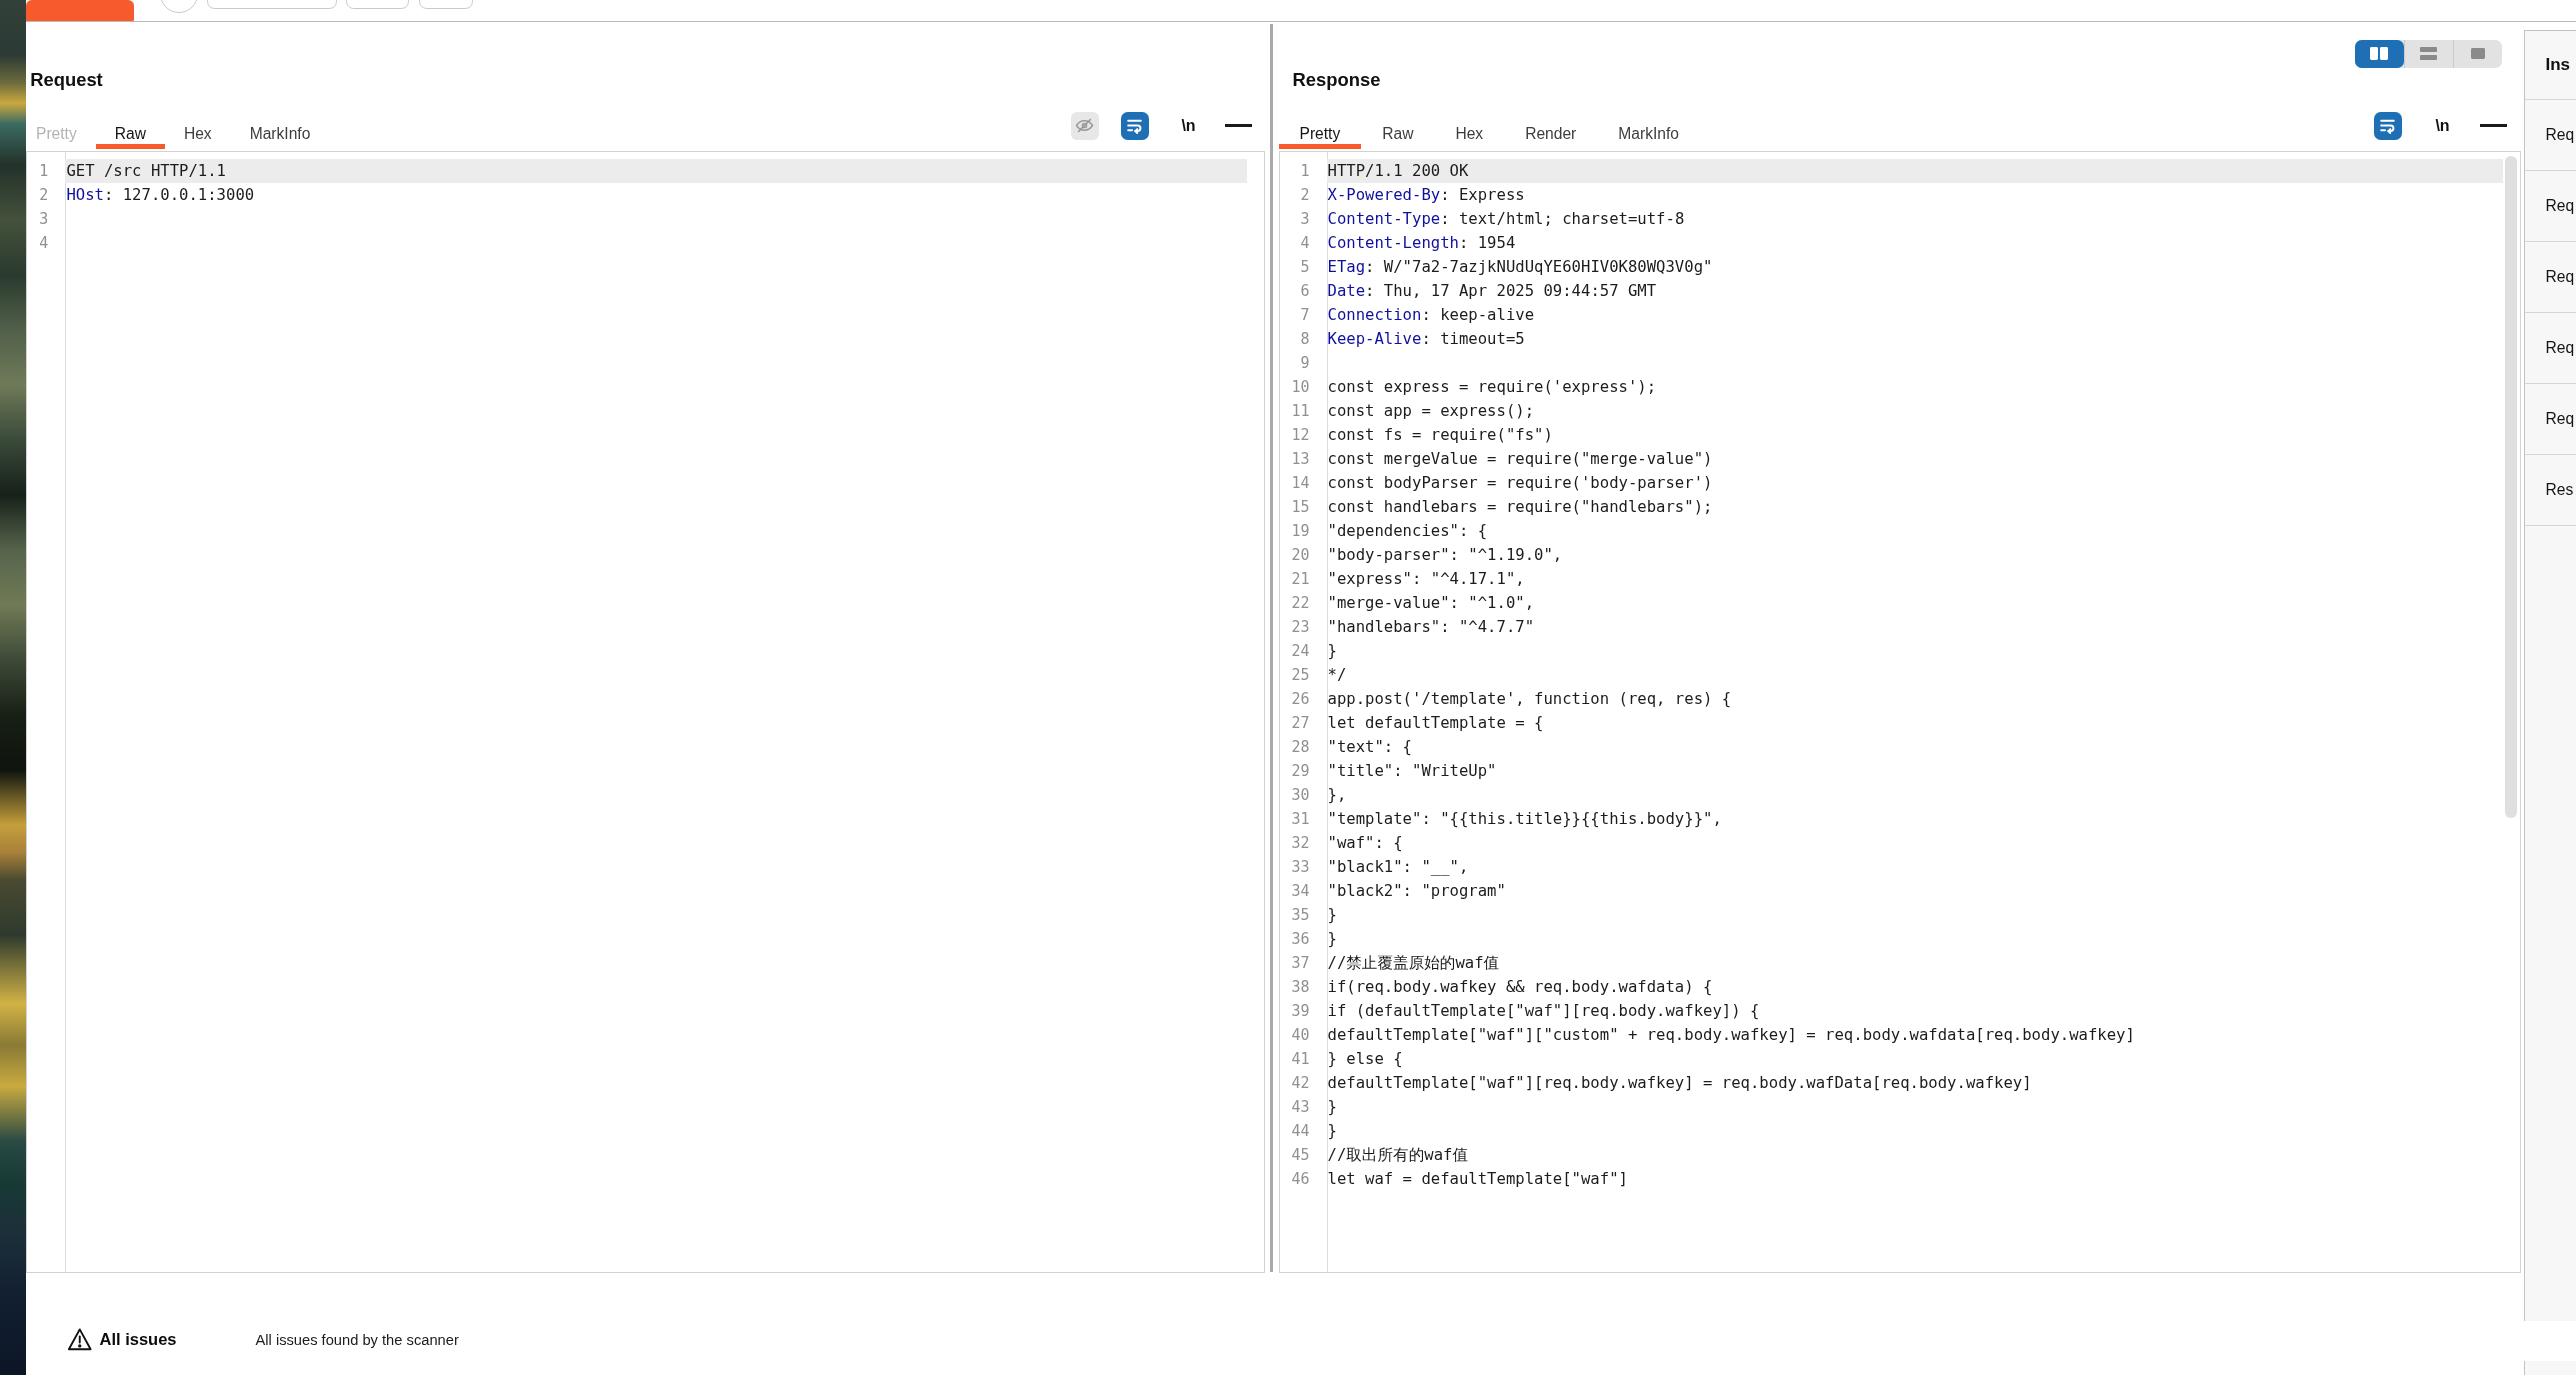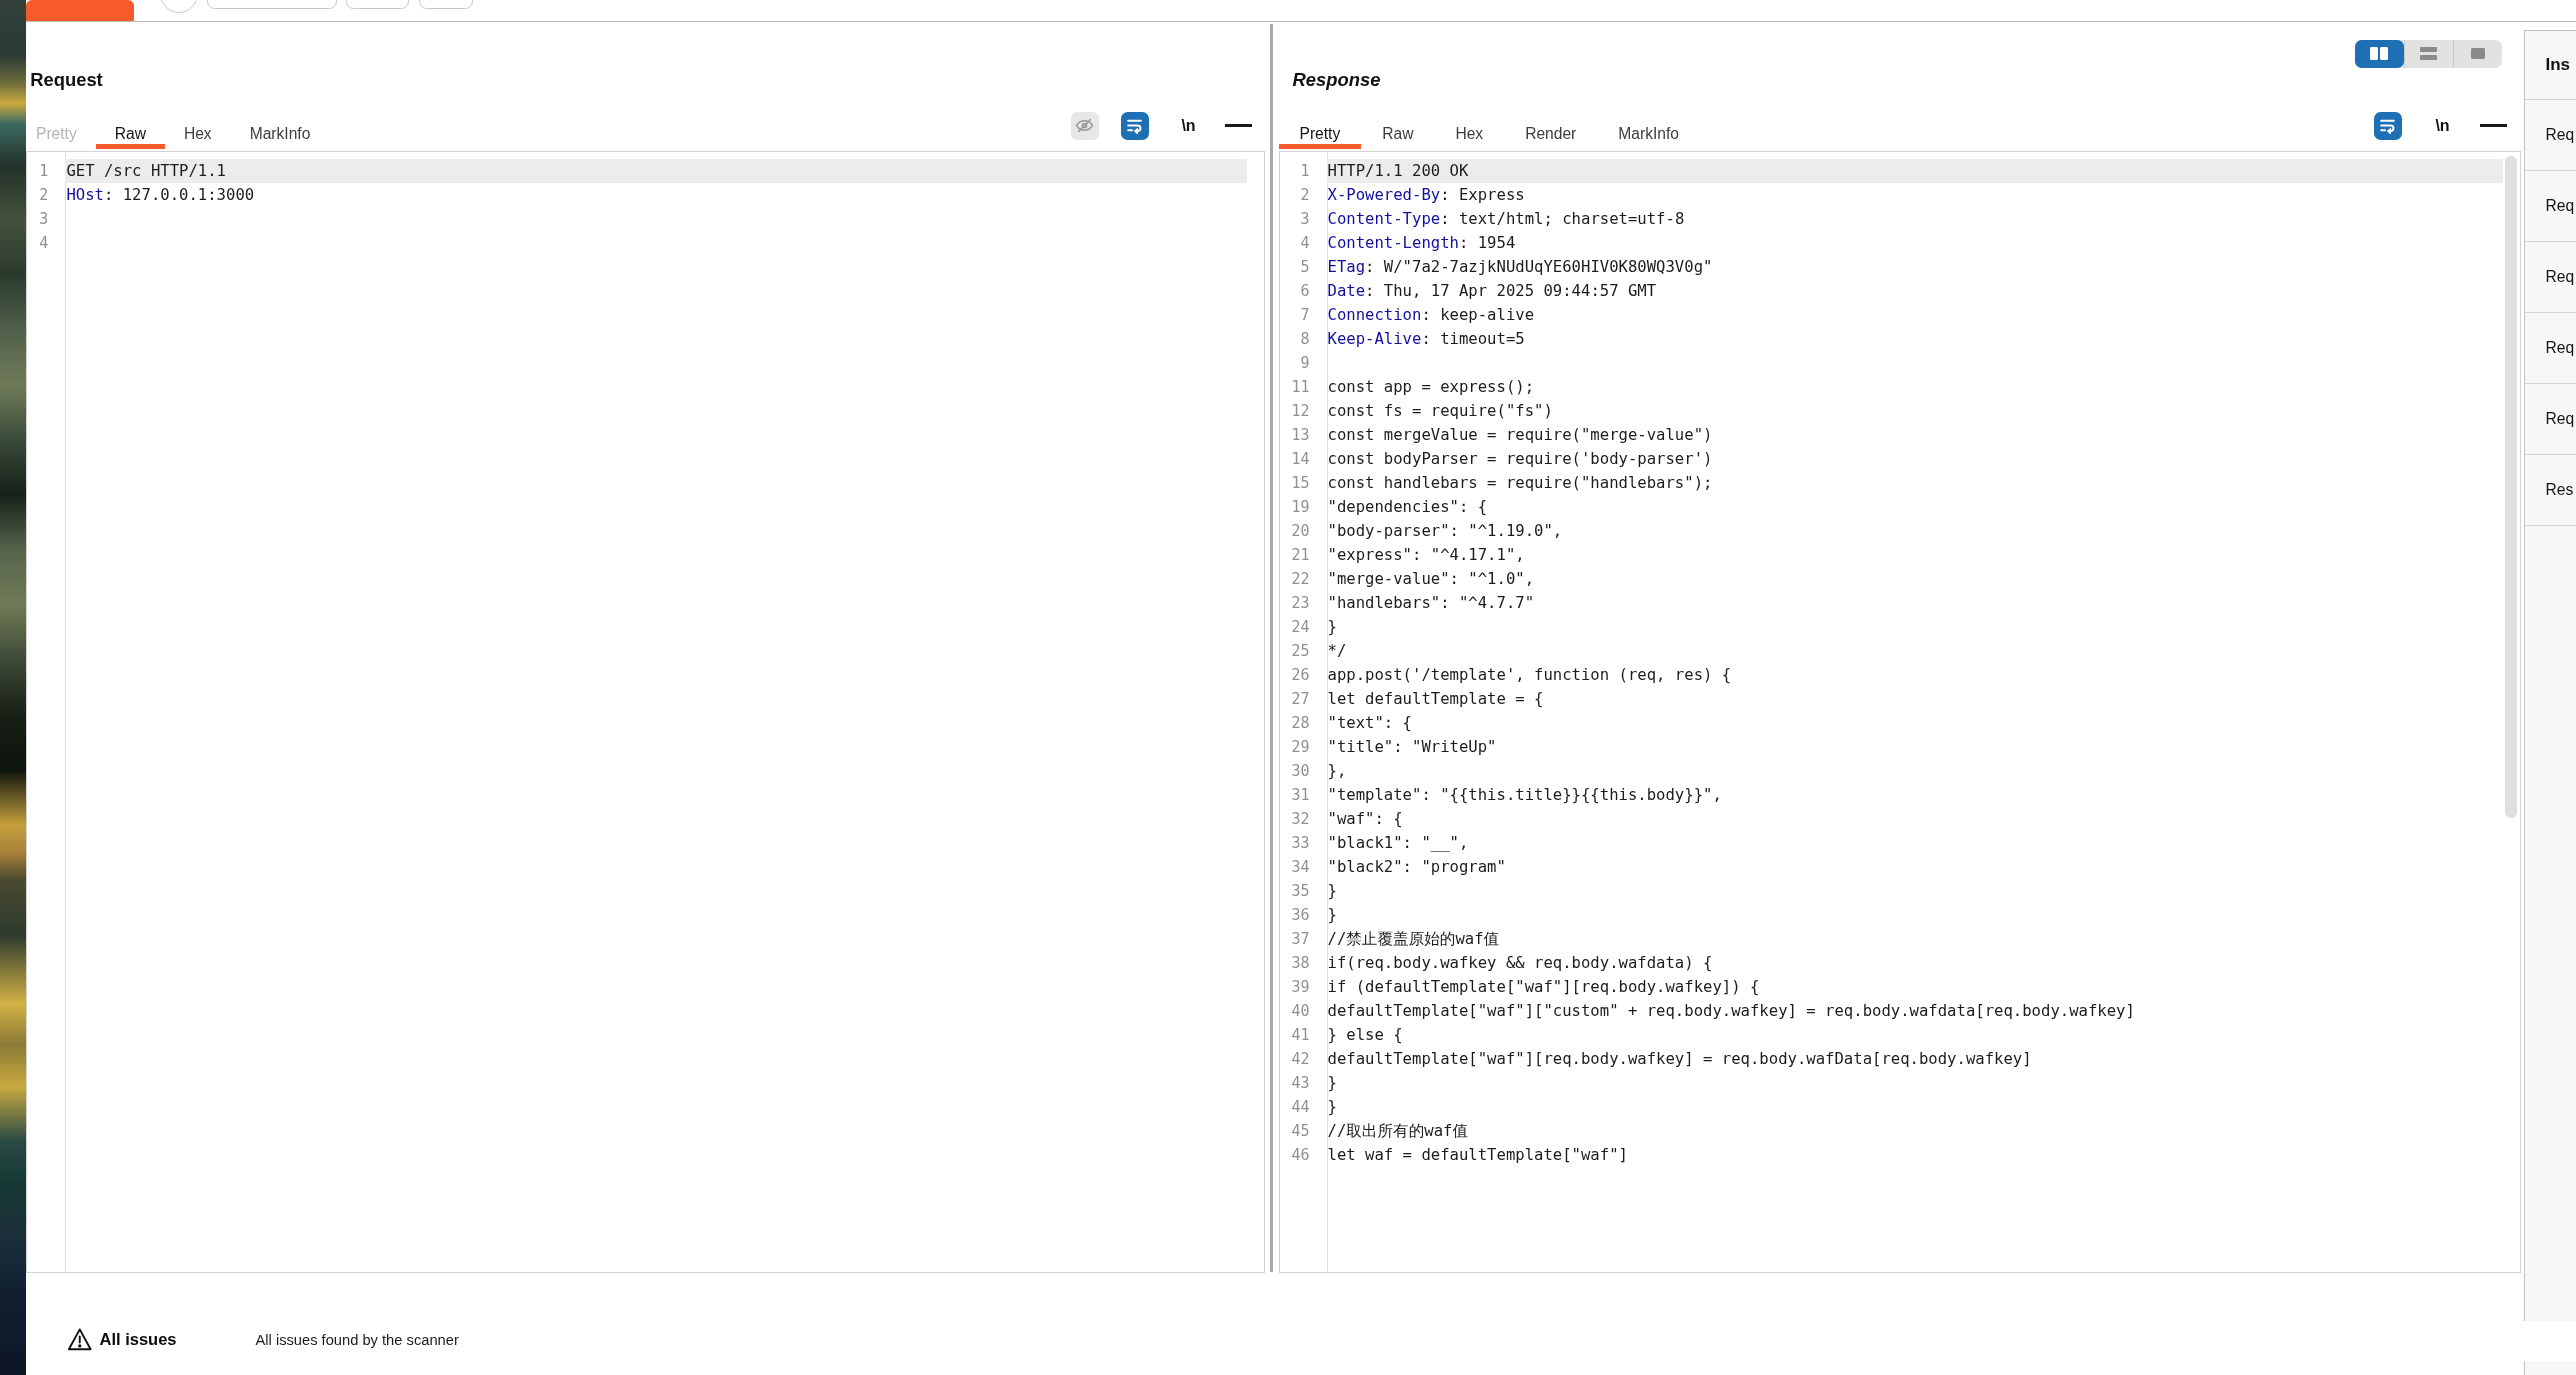--- a/index.html
+++ b/index.html
@@ -35,21 +35,21 @@
 
   .main{ position:absolute; left:0; top:23.6px; right:0; bottom:0; }
 
   .panel{ position:absolute; top:0; bottom:0; }
   .panel-request{ left:0; width:1244px; }
   .panel-response{ left:1253px; width:1242px; }
   .panel-divider{ position:absolute; left:1244px; top:0; width:3.8px; height:1248px; background:#a9a9a9; }
 
   .panel-title{ position:absolute; top:45px; font-size:18.4px; font-weight:bold; color:#111; }
   .panel-request .panel-title{ left:4.7px; }
-  .panel-response .panel-title{ left:14px;font-style:italic; }
+  .panel-response .panel-title{ left:14px; }
 
   .tabs{ position:absolute; top:94px; height:33px; display:flex; }
   .tabs-request{ left:-8.5px; }
   .tabs-response{ left:0; }
   .tab{ position:relative; display:flex; align-items:center; padding:0 19px; font-size:15.6px; color:#3d3d3d; cursor:default; }
   .tabs-response .tab{ padding:0 21px; }
   .tab.selected{ color:#141414; }
   .tab.disabled{ color:#b4b4b4; }
   .tab.selected::after{ content:""; position:absolute; left:0; right:0; bottom:1.9px; height:4.7px; background:var(--orange); }
 
@@ -191,20 +191,21 @@
           <div class="code" id="res-code">
               <div class="line hl"><span class="ln">1</span><span class="lc"><span class="plain">HTTP/1.1 200 OK</span></span></div>
               <div class="line"><span class="ln">2</span><span class="lc"><span class="header">X-Powered-By</span><span class="plain">: Express</span></span></div>
               <div class="line"><span class="ln">3</span><span class="lc"><span class="header">Content-Type</span><span class="plain">: text/html; charset=utf-8</span></span></div>
               <div class="line"><span class="ln">4</span><span class="lc"><span class="header">Content-Length</span><span class="plain">: 1954</span></span></div>
               <div class="line"><span class="ln">5</span><span class="lc"><span class="header">ETag</span><span class="plain">: W/"7a2-7azjkNUdUqYE60HIV0K80WQ3V0g"</span></span></div>
               <div class="line"><span class="ln">6</span><span class="lc"><span class="header">Date</span><span class="plain">: Thu, 17 Apr 2025 09:44:57 GMT</span></span></div>
               <div class="line"><span class="ln">7</span><span class="lc"><span class="header">Connection</span><span class="plain">: keep-alive</span></span></div>
               <div class="line"><span class="ln">8</span><span class="lc"><span class="header">Keep-Alive</span><span class="plain">: timeout=5</span></span></div>
               <div class="line"><span class="ln">9</span><span class="lc"></span></div>
+              <div class="line"><span class="ln">10</span><span class="lc"><span class="plain">const express = require('express');</span></span></div>
               <div class="line"><span class="ln">11</span><span class="lc"><span class="plain">const app = express();</span></span></div>
               <div class="line"><span class="ln">12</span><span class="lc"><span class="plain">const fs = require("fs")</span></span></div>
               <div class="line"><span class="ln">13</span><span class="lc"><span class="plain">const mergeValue = require("merge-value")</span></span></div>
               <div class="line"><span class="ln">14</span><span class="lc"><span class="plain">const bodyParser = require('body-parser')</span></span></div>
               <div class="line"><span class="ln">15</span><span class="lc"><span class="plain">const handlebars = require("handlebars");</span></span></div>
               <div class="line"><span class="ln">19</span><span class="lc"><span class="plain">"dependencies": {</span></span></div>
               <div class="line"><span class="ln">20</span><span class="lc"><span class="plain">"body-parser": "^1.19.0",</span></span></div>
               <div class="line"><span class="ln">21</span><span class="lc"><span class="plain">"express": "^4.17.1",</span></span></div>
               <div class="line"><span class="ln">22</span><span class="lc"><span class="plain">"merge-value": "^1.0",</span></span></div>
               <div class="line"><span class="ln">23</span><span class="lc"><span class="plain">"handlebars": "^4.7.7"</span></span></div>

